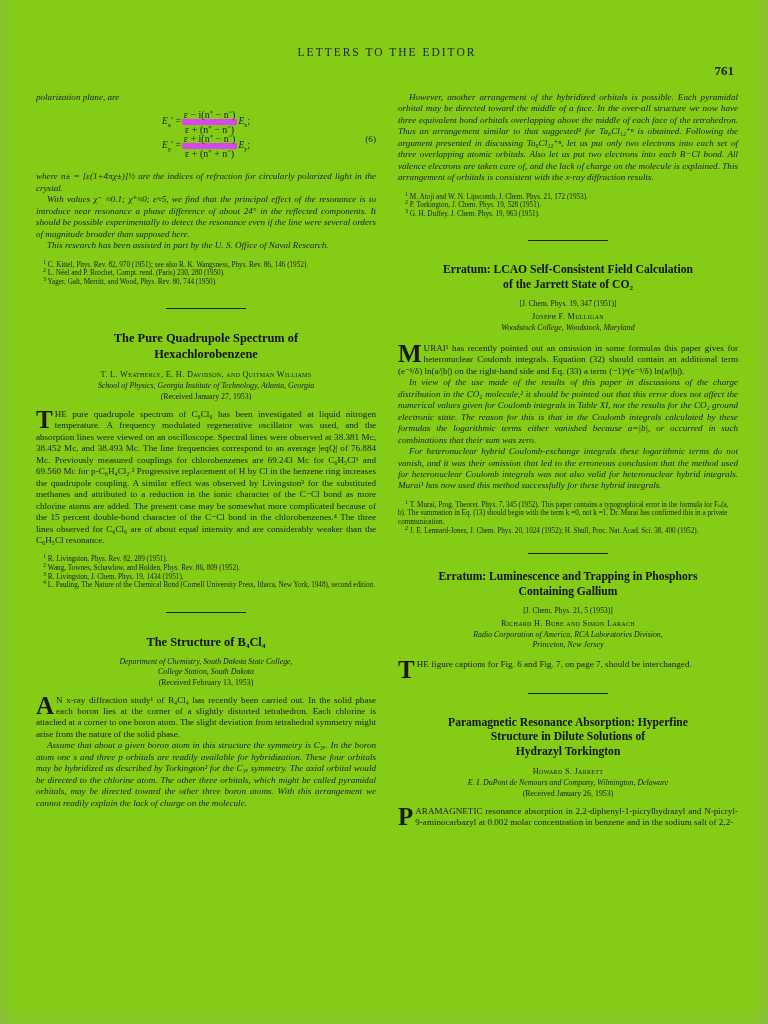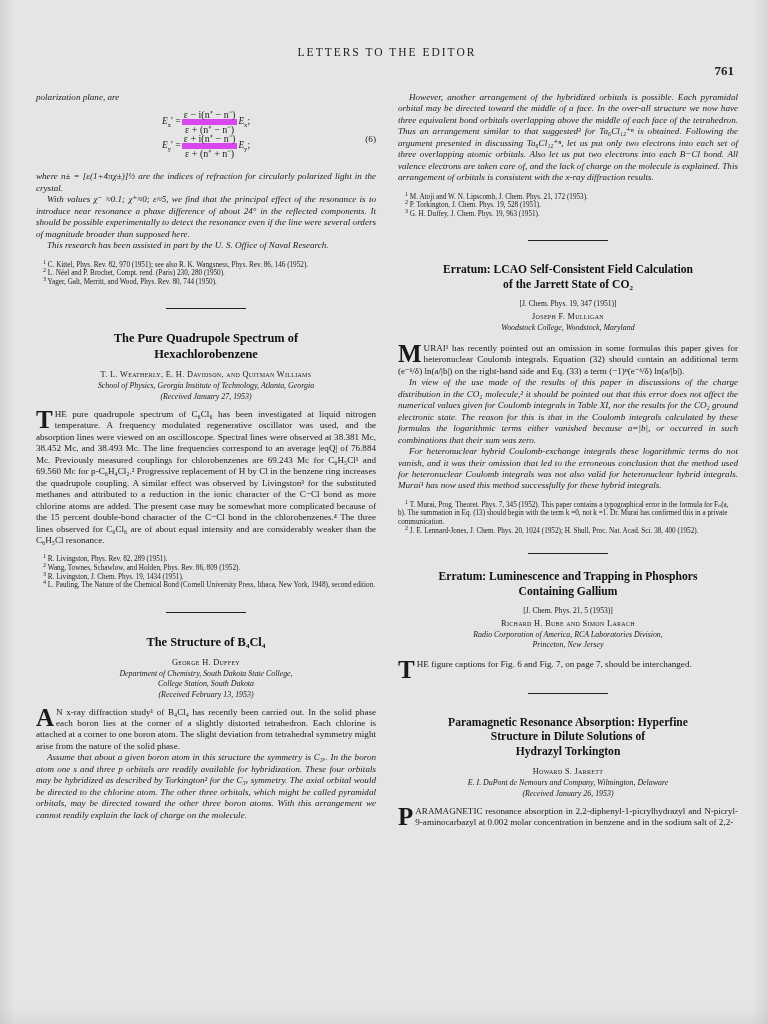--- a/index.html
+++ b/index.html
@@ -4,21 +4,21 @@
 <style>
   html, body {
     margin: 0;
     padding: 0;
     background: #ffffff;
   }
   .page {
     position: relative;
     width: 768px;
     height: 1024px;
-    background: #e5e5e5;
+    background: #84cc16;
     overflow: hidden;
     font-family: "Liberation Serif", "DejaVu Serif", serif;
     color: #1a1a1a;
   }
   
   .scan-noise {
     position: absolute;
     inset: 0;
     pointer-events: none;
     opacity: 0.55;
@@ -182,21 +182,20 @@
     text-align: center;
     font-size: 7.9px;
     font-style: italic;
     line-height: 9.6px;
   }
   .art-received {
     text-align: center;
     font-size: 7.9px;
     line-height: 11px;
     margin-bottom: 7px;
-    font-style: italic;
   }
   .gap10 { height: 10px; }
   sup { font-size: 6.6px; vertical-align: super; line-height: 0; }
   sub { font-size: 6.6px; vertical-align: sub; line-height: 0; }
 </style>
 </head>
 <body>
 
 <div class="page">
   <div class="scan-edge-l"></div>
@@ -262,21 +261,20 @@
           <div><sup>2</sup> <span>Wang, Townes, Schawlow, and Holden, Phys. Rev. 86, 809 (1952).</span></div>
           <div><sup>3</sup> <span>R. Livingston, J. Chem. Phys. 19, 1434 (1951).</span></div>
           <div><sup>4</sup> <span>L. Pauling, The Nature of the Chemical Bond (Cornell University Press, Ithaca, New York, 1948), second edition.</span></div>
         </div>
       </div>
 
       <div class="sep"></div>
 
       <div>
         <div class="art-title">The Structure of B₄Cl₄</div>
-        <div class="art-authors">George H. Duffey</div>
         <div class="art-affil">Department of Chemistry, South Dakota State College,</div>
         <div class="art-affil">College Station, South Dakota</div>
         <div class="art-received">(Received February 13, 1953)</div>
 
         <div class="dropcap-p">
           <span class="dropcap">A</span><span>N x-ray diffraction study¹ of B₄Cl₄ has recently been carried out. In the solid phase each boron lies at the corner of a slightly distorted tetrahedron. Each chlorine is attached at a corner to one boron atom. The slight deviation from tetrahedral symmetry might arise from the nature of the solid phase.</span>
         </div>
         <p class="indent">Assume that about a given boron atom in this structure the symmetry is C₃ᵥ. In the boron atom one s and three p orbitals are readily available for hybridization. These four orbitals may be hybridized as described by Torkington² for the C₃ᵥ symmetry. The axial orbital would be directed to the chlorine atom. The other three orbitals, which might be called pyramidal orbitals, may be directed toward the other three boron atoms. With this arrangement we cannot readily explain the lack of charge on the molecule.</p>
       </div>
 

